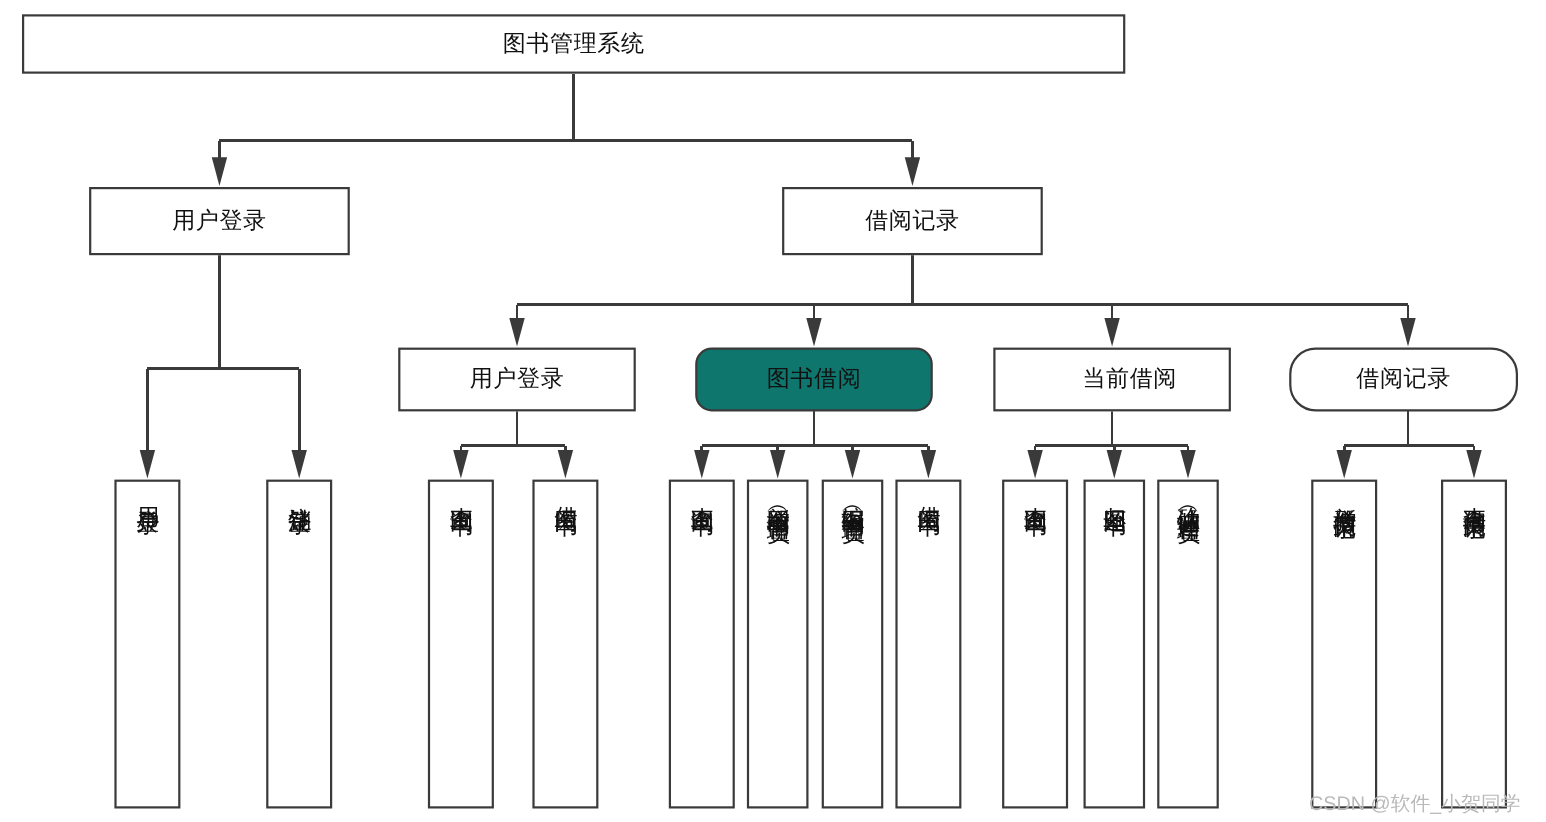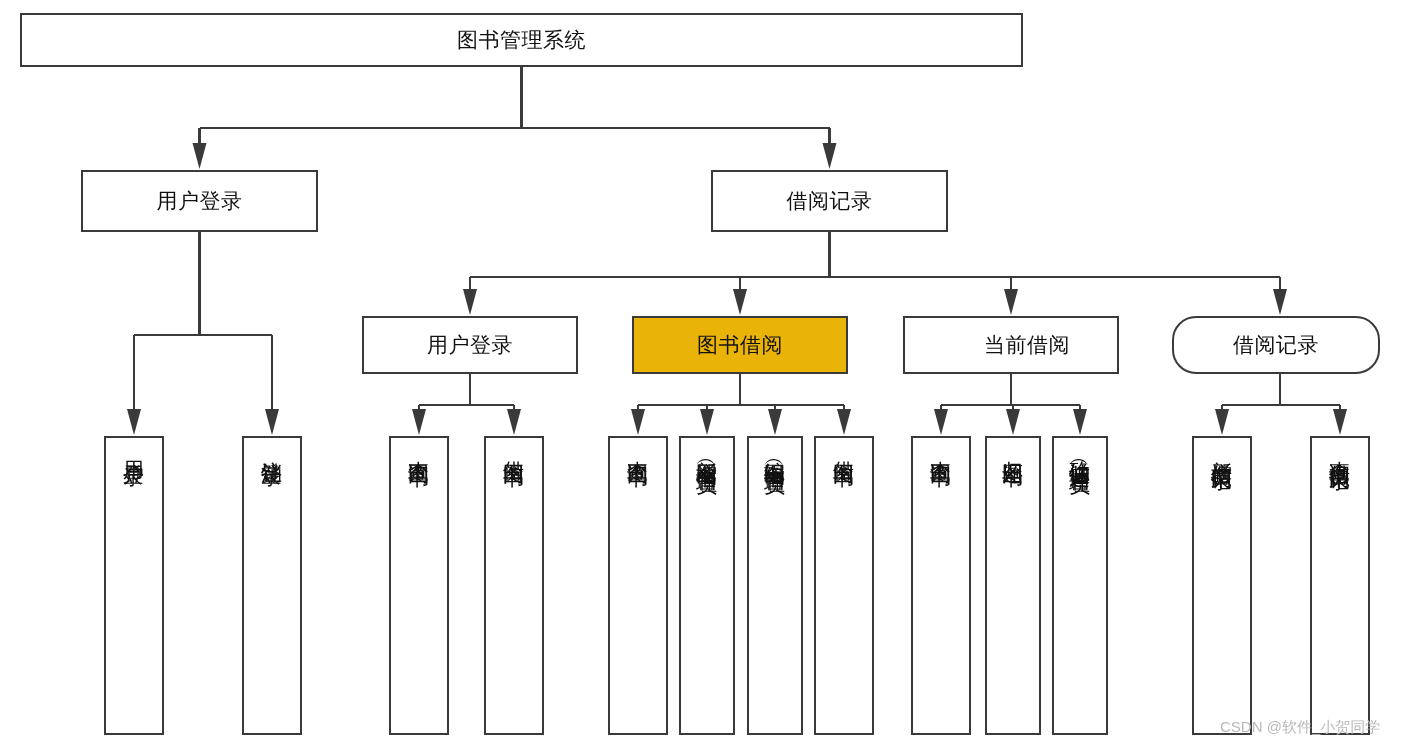--- a/index.html
+++ b/index.html
@@ -52,25 +52,24 @@
   }
   .node.vertical .node-label {
     writing-mode: vertical-rl;
     text-orientation: upright;
     font-size: 21px;
     letter-spacing: 2px;
     line-height: 1;
   }
   .watermark {
     position: absolute;
-    font-size: 15px;
+    font-size: 18px;
     color: #b9b9b9;
     white-space: nowrap;
     user-select: none;
-    margin-left: 30px;
   }
 </style>
 </head>
 <body>
 
 <div id="canvas">
   <svg id="edges" viewBox="0 0 1405 747">
       <line x1="521.5" y1="67" x2="521.5" y2="128" stroke="#3a3a3a" stroke-width="2.4" shape-rendering="crispEdges"></line>
       <line x1="199.5" y1="128" x2="829.5" y2="128" stroke="#3a3a3a" stroke-width="2.4" shape-rendering="crispEdges"></line>
       <line x1="199.5" y1="128" x2="199.5" y2="145" stroke="#3a3a3a" stroke-width="2.4" shape-rendering="crispEdges"></line>
@@ -130,21 +129,21 @@
       </div>
       <div class="node horizontal" style="left: 81px; top: 170px; width: 237px; height: 62px; border-color: rgb(58, 58, 58); background: rgb(255, 255, 255);">
         <span class="node-label" style="color: rgb(17, 17, 17);">用户登录</span>
       </div>
       <div class="node horizontal" style="left: 711px; top: 170px; width: 237px; height: 62px; border-color: rgb(58, 58, 58); background: rgb(255, 255, 255);">
         <span class="node-label" style="color: rgb(17, 17, 17);">借阅记录</span>
       </div>
       <div class="node horizontal" style="left: 362px; top: 316px; width: 216px; height: 58px; border-color: rgb(58, 58, 58); background: rgb(255, 255, 255);">
         <span class="node-label" style="color: rgb(17, 17, 17);">用户登录</span>
       </div>
-      <div class="node horizontal" style="left: 632px; top: 316px; width: 216px; height: 58px; border-color: rgb(58, 58, 58); background: #eab308;">
+      <div class="node horizontal" style="left: 632px; top: 316px; width: 216px; height: 58px; border-color: rgb(58, 58, 58); background: #0f766e; border-radius: 15px;">
         <span class="node-label" style="color: rgb(17, 17, 17);">图书借阅</span>
       </div>
       <div class="node horizontal" style="left: 903px; top: 316px; width: 216px; height: 58px; border-color: rgb(58, 58, 58); background: rgb(255, 255, 255);">
         <span class="node-label" style="color: rgb(17, 17, 17); margin-left: 32px;">当前借阅</span>
       </div>
       <div class="node horizontal" style="left: 1172px; top: 316px; width: 208px; height: 58px; border-color: rgb(58, 58, 58); background: rgb(255, 255, 255); border-radius: 24px;">
         <span class="node-label" style="color: rgb(17, 17, 17);">借阅记录</span>
       </div>
       <div class="node vertical" style="left: 104px; top: 436px; width: 60px; height: 299px; border-color: rgb(58, 58, 58); background: rgb(255, 255, 255);">
         <span class="node-label" style="color: rgb(17, 17, 17);">用户登录</span>

